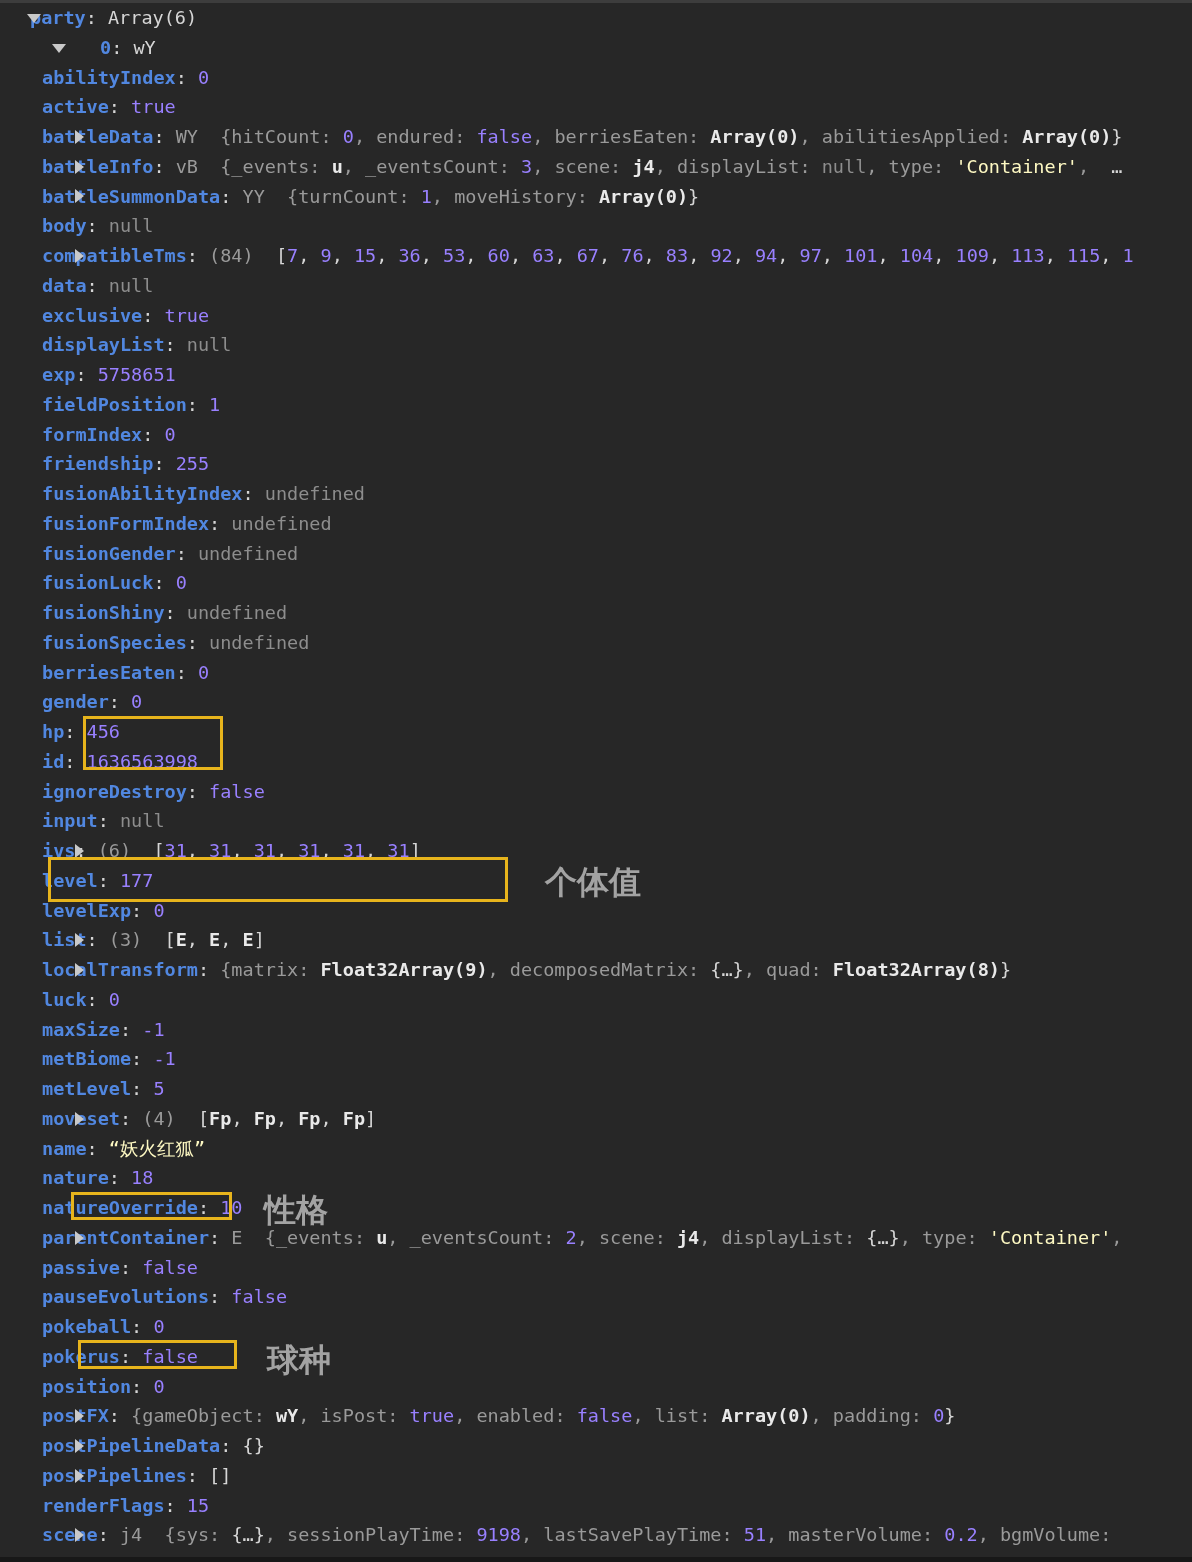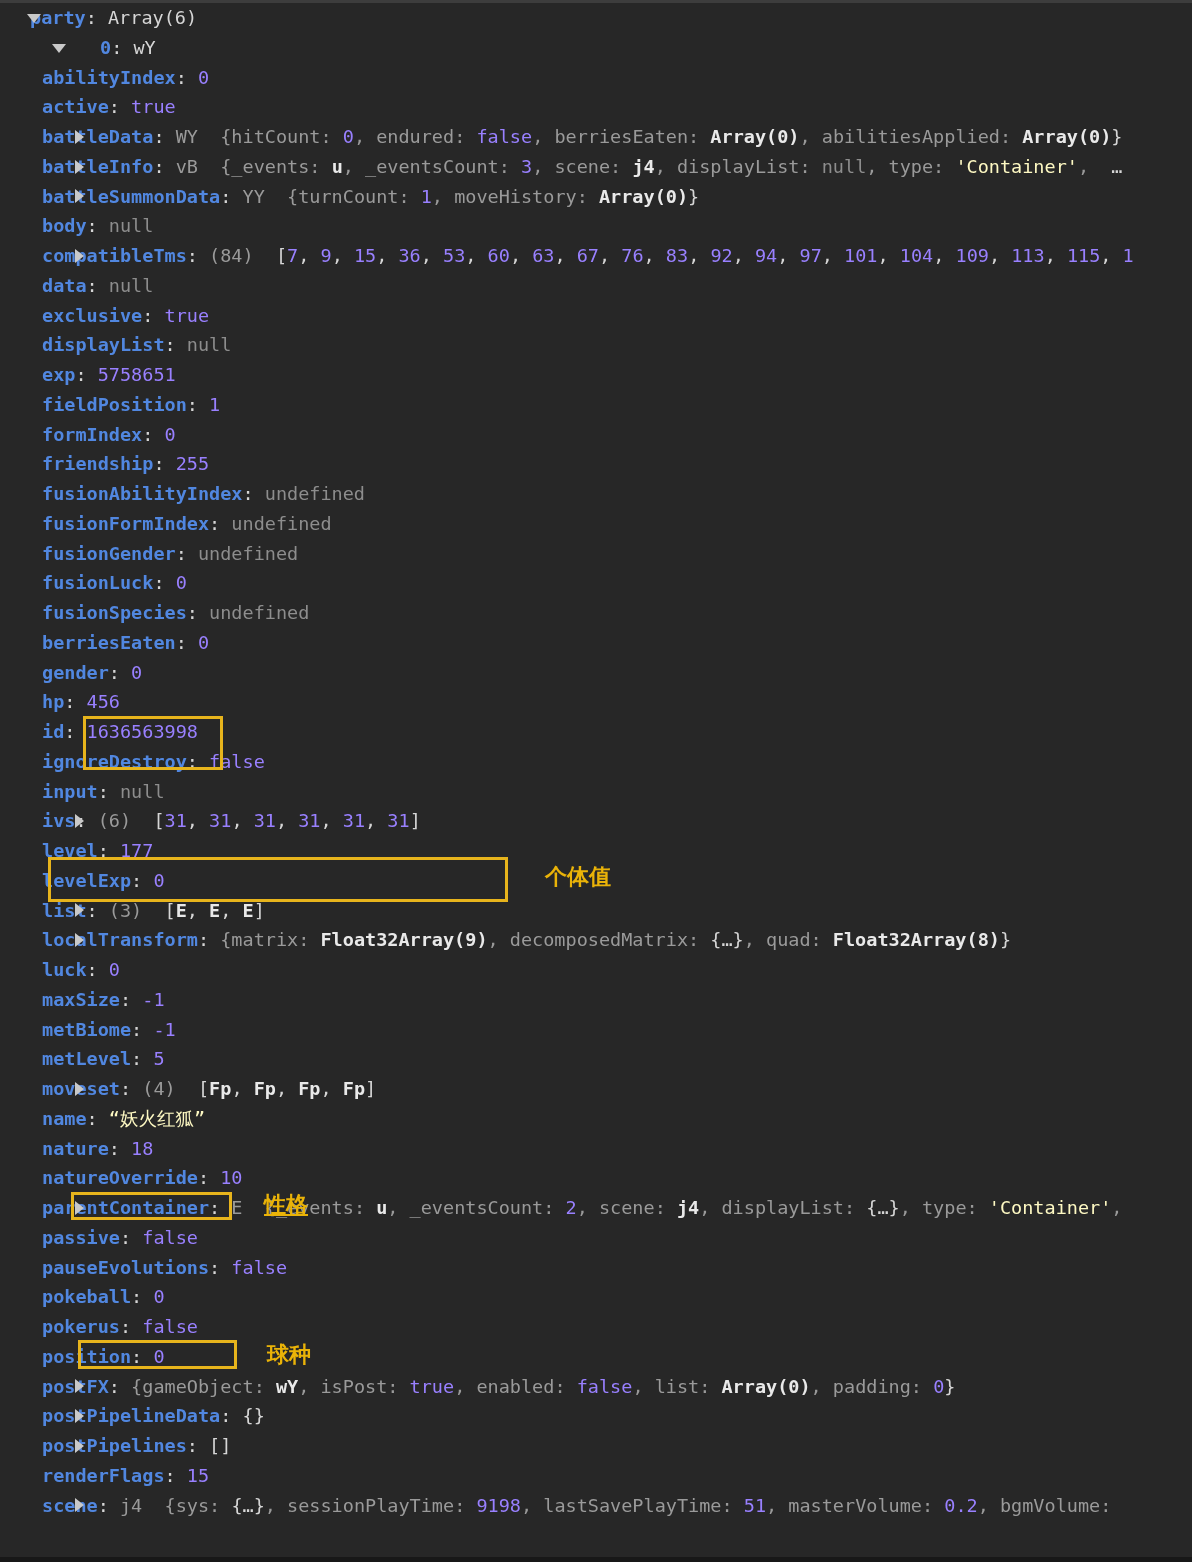--- a/index.html
+++ b/index.html
@@ -24,21 +24,21 @@
   .lvl2 .tri{left:75px}
   .sk{color:#5187e0;font-weight:bold}
   .sn{color:#9980ff}
   .sb{color:#9980ff}
   .ss{color:#fef9c3}
   .sg{color:#9a9a9a}
   .su{color:#8d8d8d}
   .sw{color:#d6d6d6}
   .so{color:#e9e9e9;font-weight:bold}
   .hbox{position:absolute;border:3px solid #e7b41c;box-sizing:border-box;z-index:5;background:transparent}
-  .annot{position:absolute;color:#eab308;font-size:22px;font-weight:bold;line-height:1;z-index:5;
+  .annot{position:absolute;color:#a3a3a3;font-size:32px;font-weight:bold;line-height:1;z-index:5;
          font-family:"DejaVu Sans","Liberation Sans",sans-serif;white-space:pre}
 </style>
 </head>
 <body>
 
 <div id="top-band"></div>
 <div id="tree">
     <div class="row lvl0"><span class="tri tri-down"></span><span class="sk">party</span><span class="sw">: </span><span class="sw">Array(6)</span></div>
     <div class="row lvl1"><span class="tri tri-down"></span><span class="sk">0</span><span class="sw">: </span><span class="sw">wY</span></div>
     <div class="row lvl2"><span class="sk">abilityIndex</span><span class="sw">: </span><span class="sn">0</span></div>
@@ -52,20 +52,21 @@
     <div class="row lvl2"><span class="sk">exclusive</span><span class="sw">: </span><span class="sb">true</span></div>
     <div class="row lvl2"><span class="sk">displayList</span><span class="sw">: </span><span class="su">null</span></div>
     <div class="row lvl2"><span class="sk">exp</span><span class="sw">: </span><span class="sn">5758651</span></div>
     <div class="row lvl2"><span class="sk">fieldPosition</span><span class="sw">: </span><span class="sn">1</span></div>
     <div class="row lvl2"><span class="sk">formIndex</span><span class="sw">: </span><span class="sn">0</span></div>
     <div class="row lvl2"><span class="sk">friendship</span><span class="sw">: </span><span class="sn">255</span></div>
     <div class="row lvl2"><span class="sk">fusionAbilityIndex</span><span class="sw">: </span><span class="su">undefined</span></div>
     <div class="row lvl2"><span class="sk">fusionFormIndex</span><span class="sw">: </span><span class="su">undefined</span></div>
     <div class="row lvl2"><span class="sk">fusionGender</span><span class="sw">: </span><span class="su">undefined</span></div>
     <div class="row lvl2"><span class="sk">fusionLuck</span><span class="sw">: </span><span class="sn">0</span></div>
+    <div class="row lvl2"><span class="sk">fusionShiny</span><span class="sw">: </span><span class="su">undefined</span></div>
     <div class="row lvl2"><span class="sk">fusionSpecies</span><span class="sw">: </span><span class="su">undefined</span></div>
     <div class="row lvl2"><span class="sk">berriesEaten</span><span class="sw">: </span><span class="sn">0</span></div>
     <div class="row lvl2"><span class="sk">gender</span><span class="sw">: </span><span class="sn">0</span></div>
     <div class="row lvl2"><span class="sk">hp</span><span class="sw">: </span><span class="sn">456</span></div>
     <div class="row lvl2"><span class="sk">id</span><span class="sw">: </span><span class="sn">1636563998</span></div>
     <div class="row lvl2"><span class="sk">ignoreDestroy</span><span class="sw">: </span><span class="sb">false</span></div>
     <div class="row lvl2"><span class="sk">input</span><span class="sw">: </span><span class="su">null</span></div>
     <div class="row lvl2"><span class="tri tri-right"></span><span class="sk">ivs</span><span class="sw">: </span><span class="sg">(6)</span><span class="sw">  [</span><span class="sn">31</span><span class="sw">, </span><span class="sn">31</span><span class="sw">, </span><span class="sn">31</span><span class="sw">, </span><span class="sn">31</span><span class="sw">, </span><span class="sn">31</span><span class="sw">, </span><span class="sn">31</span><span class="sw">]</span></div>
     <div class="row lvl2"><span class="sk">level</span><span class="sw">: </span><span class="sn">177</span></div>
     <div class="row lvl2"><span class="sk">levelExp</span><span class="sw">: </span><span class="sn">0</span></div>
@@ -90,16 +91,16 @@
     <div class="row lvl2"><span class="tri tri-right"></span><span class="sk">postPipelines</span><span class="sw">: </span><span class="sw">[]</span></div>
     <div class="row lvl2"><span class="sk">renderFlags</span><span class="sw">: </span><span class="sn">15</span></div>
     <div class="row lvl2"><span class="tri tri-right"></span><span class="sk">scene</span><span class="sw">: </span><span class="sg">j4</span><span class="sw">  </span><span class="sg">{sys: </span><span class="sw">{…}</span><span class="sg">, sessionPlayTime: </span><span class="sn">9198</span><span class="sg">, lastSavePlayTime: </span><span class="sn">51</span><span class="sg">, masterVolume: </span><span class="sn">0.2</span><span class="sg">, bgmVolume:</span></div>
   </div>
 <div id="overlays">
     <div class="hbox" style="left: 83px; top: 716px; width: 140px; height: 54px;"></div>
     <div class="hbox" style="left: 48px; top: 857px; width: 460px; height: 45px;"></div>
     <div class="hbox" style="left: 71px; top: 1192px; width: 161px; height: 28px;"></div>
     <div class="hbox" style="left: 78px; top: 1340px; width: 159px; height: 29px;"></div>
     <div class="annot" style="left: 545px; top: 866px;">个体值</div>
-    <div class="annot" style="left: 264px; top: 1194px; text-decoration: underline;">性格</div>
+    <div class="annot" style="left: 264px; top: 1194px;">性格</div>
     <div class="annot" style="left: 267px; top: 1344px;">球种</div>
   </div>
 <div id="bottom-band"></div>
 
 </body></html>

